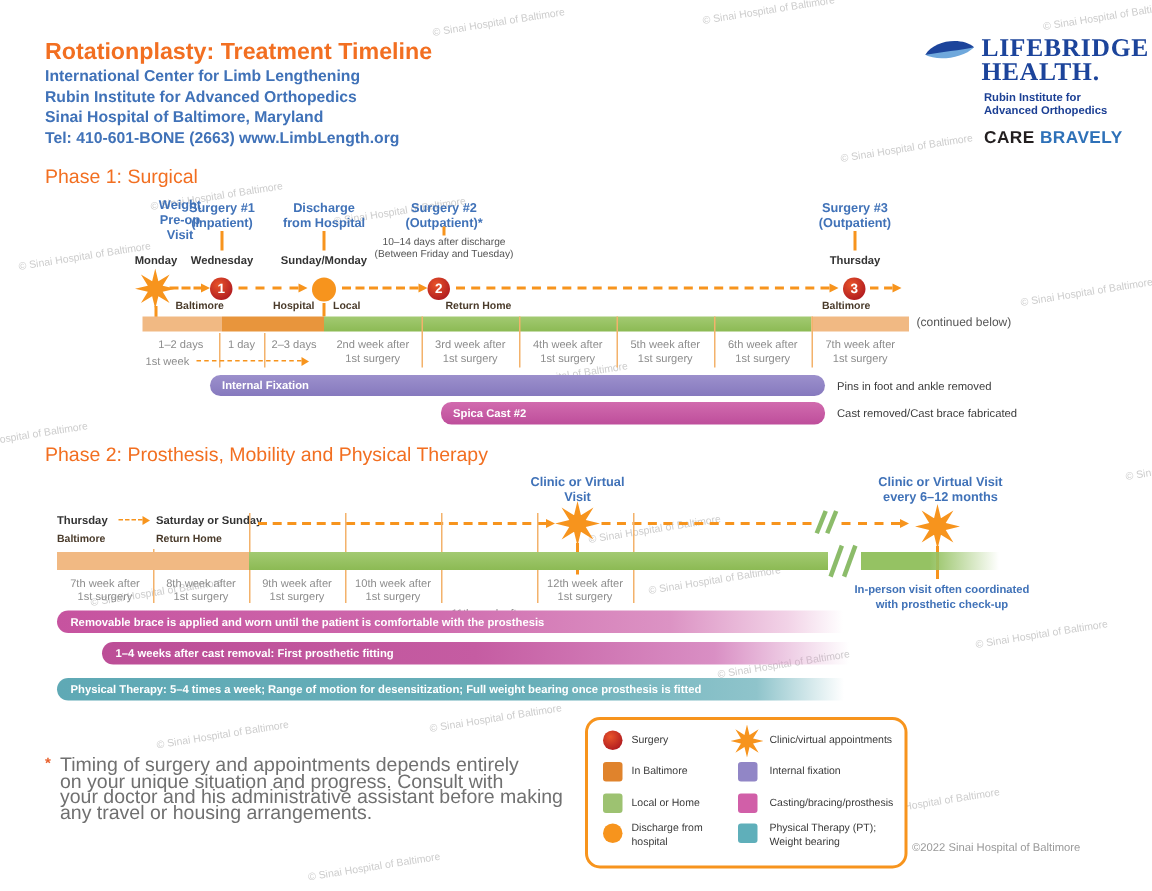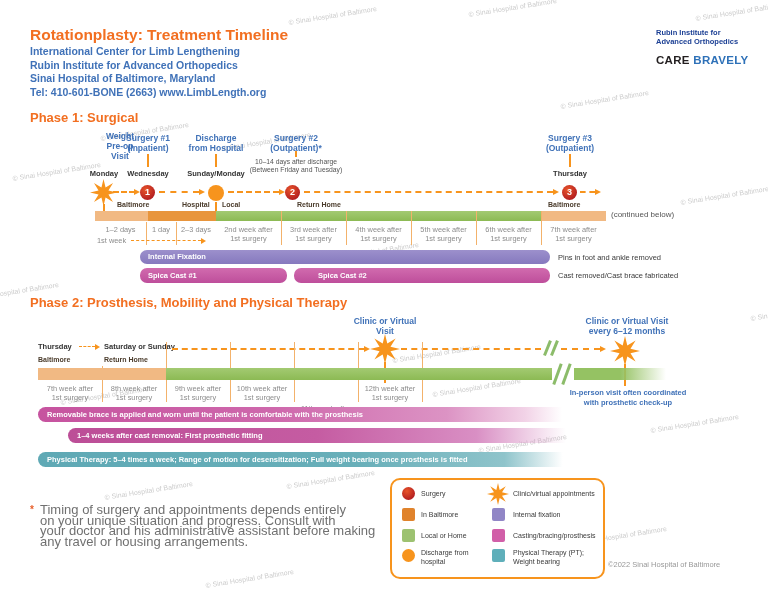--- a/index.html
+++ b/index.html
@@ -3,21 +3,21 @@
 <meta charset="utf-8">
 <style>
   html,body{margin:0;padding:0;background:#fff}
   .canvas{position:relative;width:768px;height:594px;background:#fff;overflow:hidden;
           font-family:"Liberation Sans",sans-serif;}
   .abs{position:absolute}
   .wm{position:absolute;color:#cdcdcd;font-size:7px;transform:rotate(-9deg);white-space:nowrap}
   .pre{white-space:pre-line}
   .h-title{color:#F26F21;font-weight:bold;font-size:15.5px;white-space:nowrap}
   .h-sub{color:#4072B8;font-weight:bold;font-size:10.5px;line-height:13.5px;white-space:pre-line}
-  .phase-h{color:#F26F21;font-weight:bold;font-size:13px;white-space:nowrap}
+  .phase-h{color:#F26F21;font-weight:normal;font-size:13px;white-space:nowrap}
   .ev{color:#4072B8;font-weight:bold;font-size:8.5px;line-height:10px;text-align:center;white-space:pre-line}
   .day{color:#333;font-weight:bold;font-size:7.5px;text-align:center;white-space:nowrap}
   .note{color:#555;font-size:6.8px;line-height:8.2px;text-align:center;white-space:pre-line}
   .loc{color:#4A3B2B;font-weight:bold;font-size:7px;white-space:nowrap}
   .wk{color:#8C8C8C;font-size:7.4px;line-height:9px;text-align:center;white-space:pre-line}
   .dur{color:#8C8C8C;font-size:7.4px;text-align:center;white-space:nowrap}
   .gray8{color:#555;font-size:8px;white-space:nowrap}
   .dash2{height:0;border-top:2px dashed #F7941D}
   .dash1{height:0;border-top:1.5px dashed #F7941D}
   .arr{width:0;height:0;border-top:3.5px solid transparent;border-bottom:3.5px solid transparent;border-left:6px solid #F7941D}
@@ -69,20 +69,30 @@
   <div class="wm" style="left:578px;top:532px">© Sinai Hospital of Baltimore</div>
   <div class="wm" style="left:205px;top:575px">© Sinai Hospital of Baltimore</div>
 
   <div class="abs h-title" style="left:30px;top:26px">Rotationplasty: Treatment Timeline</div>
   <div class="abs h-sub pre" style="left:30px;top:45px">International Center for Limb Lengthening
 Rubin Institute for Advanced Orthopedics
 Sinai Hospital of Baltimore, Maryland
 Tel: 410-601-BONE (2663) www.LimbLength.org</div>
 
   <div class="abs" style="left:616px;top:24px;width:150px">
+    <div style="display:flex;align-items:flex-start">
+      <svg width="36" height="20" viewBox="0 0 40 22">
+        <path d="M1 14 C8 2, 30 0, 39 8 C30 14, 10 16, 1 14 Z" fill="#1C449B"></path>
+        <path d="M1 14 C12 12, 30 10, 39 8 C30 17, 10 19, 1 14 Z" fill="#6FA8DC"></path>
+      </svg>
+      <div style="margin-left:4px">
+        <div class="lb-name">LIFEBRIDGE</div>
+        <div class="lb-name">HEALTH.</div>
+      </div>
+    </div>
     <div class="lb-sub pre" style="margin:4px 0 0 40px">Rubin Institute for
 Advanced Orthopedics</div>
     <div class="lb-tag" style="margin:8px 0 0 40px"><span class="lb-care">CARE</span><span class="lb-brave"> BRAVELY</span></div>
   </div>
 
   <div class="abs phase-h" style="left:30px;top:110px">Phase 1: Surgical</div>
 
   <div class="abs ev pre" style="left:95px;top:131px;width:50px">Weight
 Pre-op
 Visit</div>
@@ -170,25 +180,22 @@
   <div class="abs wk pre" style="left:476px;top:225px;width:65px">6th week after
 1st surgery</div>
   <div class="abs wk pre" style="left:541px;top:225px;width:65px">7th week after
 1st surgery</div>
 
   <div class="abs bar" style="left:140px;top:250px;width:410px;height:14px;background:linear-gradient(180deg,#9C90CC,#8679BE)">
     <div class="bar-lbl" style="padding-left:8px;line-height:14px">Internal Fixation</div>
   </div>
   <div class="abs side-lbl" style="left:558px;top:253px">Pins in foot and ankle removed</div>
 
-  <div class="abs bar" style="left:140px;top:268px;width:147px;height:15px;background:linear-gradient(180deg,#D16BAE,#BE4E9B)">
-    <div class="bar-lbl" style="padding-left:8px;line-height:15px">Spica Cast #1</div>
-  </div>
   <div class="abs bar" style="left:294px;top:268px;width:256px;height:15px;background:linear-gradient(180deg,#D16BAE,#BE4E9B)">
-    <div class="bar-lbl" style="padding-left:24px;line-height:15px">Spica Cast #2</div>
+    <div class="bar-lbl" style="padding-left:8px;line-height:15px">Spica Cast #2</div>
   </div>
   <div class="abs side-lbl" style="left:558px;top:271px">Cast removed/Cast brace fabricated</div>
 
   <div class="abs phase-h" style="left:30px;top:295px">Phase 2: Prosthesis, Mobility and Physical Therapy</div>
 
   <div class="abs ev pre" style="left:337px;top:316px;width:96px">Clinic or Virtual
 Visit</div>
   <div class="abs ev pre" style="left:564px;top:316px;width:126px">Clinic or Virtual Visit
 every 6–12 months</div>
 

